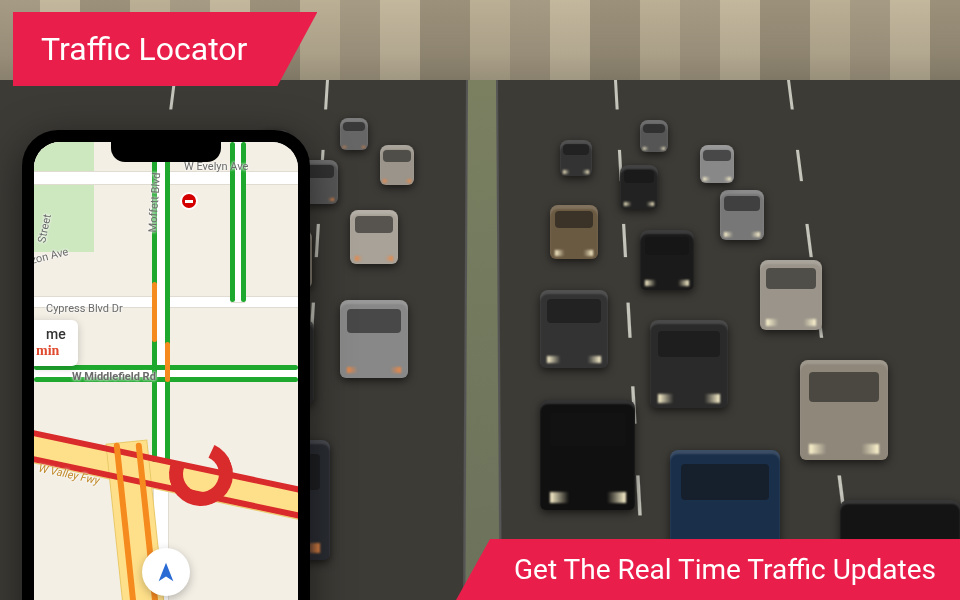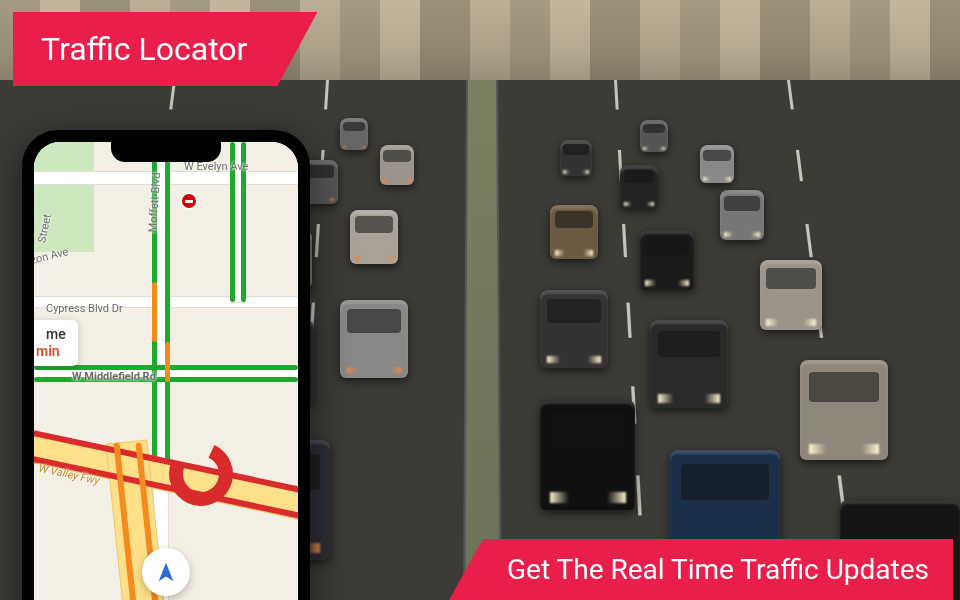--- a/index.html
+++ b/index.html
@@ -106,21 +106,21 @@
     font-size:32px;
     font-weight:400;
     padding:18px 70px 18px 28px;
     clip-path: polygon(0 0, 100% 0, calc(100% - 40px) 100%, 0 100%);
     z-index:50;
   }
 
   
   .bottom-banner {
     position:absolute;
-    bottom:0; right:7px;
+    bottom:0; right:0;
     background:#EA1E4A;
     color:#fff;
     font-size:28px;
     font-weight:400;
     padding:14px 24px 14px 58px;
     clip-path: polygon(34px 0, 100% 0, 100% 100%, 0 100%);
     z-index:50;
     text-align:center;
   }
 
@@ -318,21 +318,21 @@
       <div class="road-label" style="left:150px; top:18px;">W Evelyn Ave</div>
       <div class="road-label" style="left:-4px; top:80px; transform:rotate(-78deg);">Street</div>
       <div class="road-label" style="left:-24px; top:110px; transform:rotate(-14deg);">Horizon Ave</div>
       <div class="road-label" style="left:112px; top:90px; transform:rotate(-86deg); transform-origin:left top;">Moffett Blvd</div>
       <div class="road-label" style="left:12px; top:160px;">Cypress Blvd Dr</div>
       <div class="road-label" style="left:38px; top:228px;font-weight:bold;">W Middlefield Rd</div>
       <div class="road-label" style="left:4px; top:326px; transform:rotate(12deg); font-style:italic; color:#c08a2a;">W Valley Fwy</div>
 
       <div class="time-card">
         <div class="title">me</div>
-        <div class="value" style="color:#e04a2f;">min</div>
+        <div class="value" style="color:#e04a2f;font-family:Liberation Serif, serif;">min</div>
       </div>
 
       <div class="recenter-btn">
         <svg width="22" height="22" viewBox="0 0 24 24">
           <path d="M12 2 L20 22 L12 17 L4 22 Z" fill="#2b6cd4"></path>
         </svg>
       </div>
 
     </div>
   </div>

